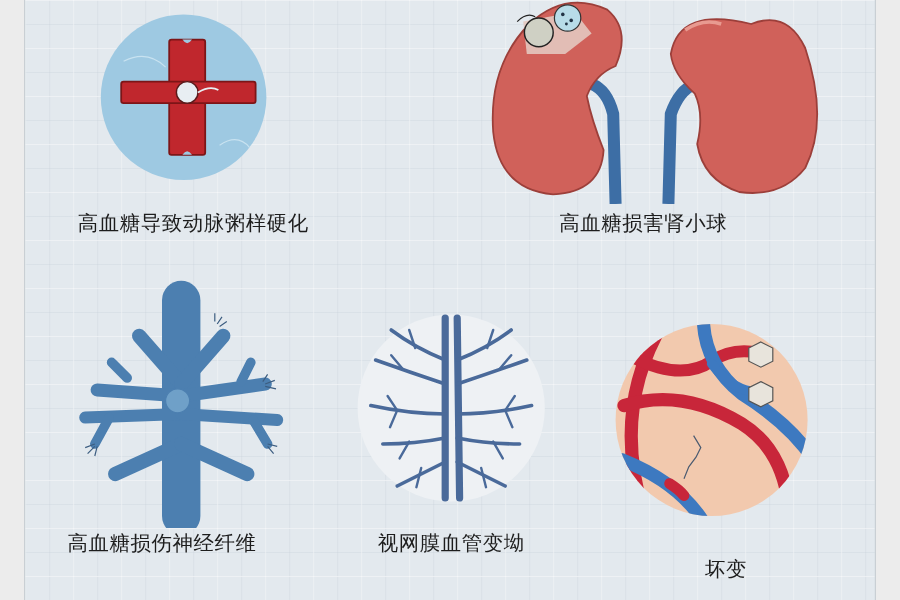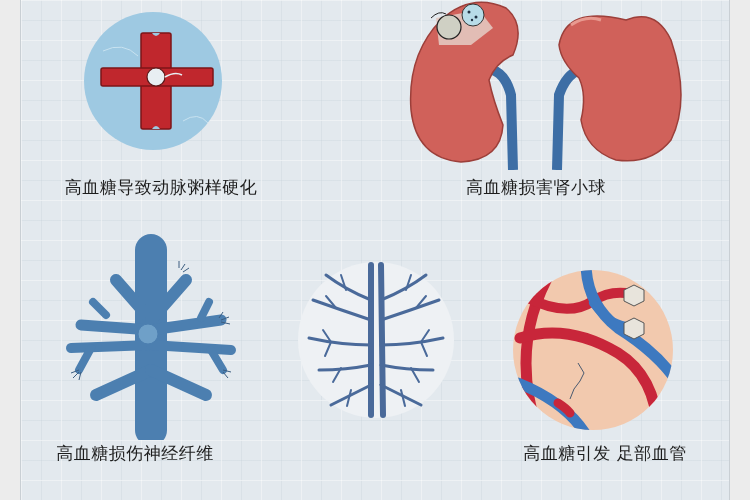--- a/index.html
+++ b/index.html
@@ -115,20 +115,21 @@
             <path d="M115 40 l5 -15"></path>
             <path d="M125 58 l10 -12"></path>
             <path d="M130 92 l8 -12"></path>
           <path d="M130 92 l6 14"></path>
             <path d="M120 118 l8 14"></path>
             <path d="M60 140 l-4 16"></path>
             <path d="M110 140 l4 16"></path>
         </g>
       </g>
     </svg>
+    <div class="caption" style="left:20px;top:212px;width:150px;">视网膜血管变坳</div>
   </div>
 
   <div class="cell" style="left:460px;top:230px;width:248px;height:270px;">
     <svg width="170" height="175" style="left:27px;top:33px;" viewBox="0 0 170 175">
       <defs>
           <clipPath id="fc">
             <circle cx="85" cy="87" r="80"></circle>
           </clipPath>
         </defs>
       <circle cx="85" cy="87" r="80" fill="#f2c9ae"></circle>
@@ -138,16 +139,16 @@
         <path d="M20 35 Q60 55 85 38 Q100 28 118 30" stroke="#c8263a" stroke-width="10"></path>
         <path d="M78 0 Q78 40 110 65 Q150 90 170 120" stroke="#3d79c0" stroke-width="11"></path>
         <path d="M85 40 Q100 60 118 63" stroke="#3d79c0" stroke-width="8"></path>
         <path d="M10 120 Q60 140 80 175" stroke="#3d79c0" stroke-width="11"></path>
         <path d="M50 140 Q58 145 62 150" stroke="#c8263a" stroke-width="9"></path>
       </g>
       <polygon points="126,22 136,27 136,38 126,43 116,38 116,27" fill="#e8e4dc" stroke="#555" stroke-width="1"></polygon>
       <polygon points="126,55 136,60 136,71 126,76 116,71 116,60" fill="#e8e4dc" stroke="#555" stroke-width="1"></polygon>
       <path d="M70 100 L76 110 L72 118 L66 126 L62 136" stroke="#4a5a70" stroke-width="1" fill="none"></path>
     </svg>
-    <div class="caption" style="left:14px;top:212px;width:220px;">高血糖引发 足部血管</div>
+    <div class="caption" style="left:14px;top:234px;width:220px;">坏变</div>
   </div>
 
 </div>
 
 </body></html>

